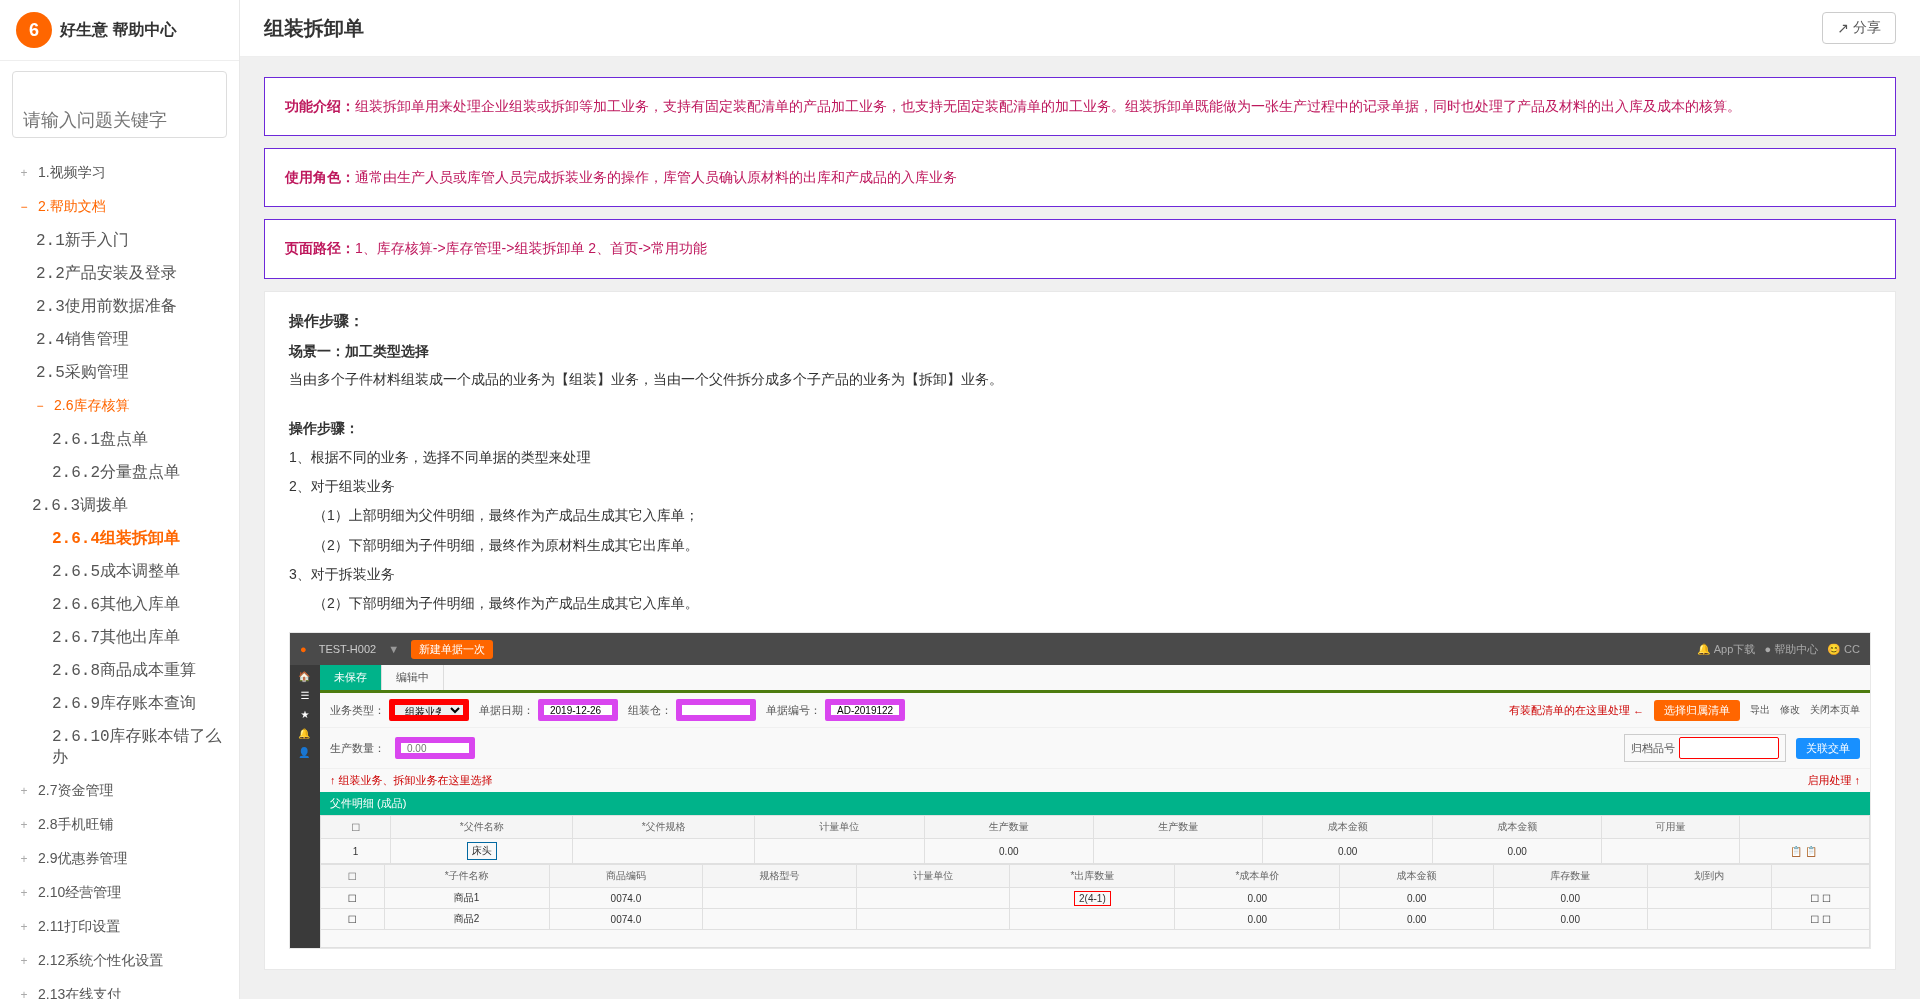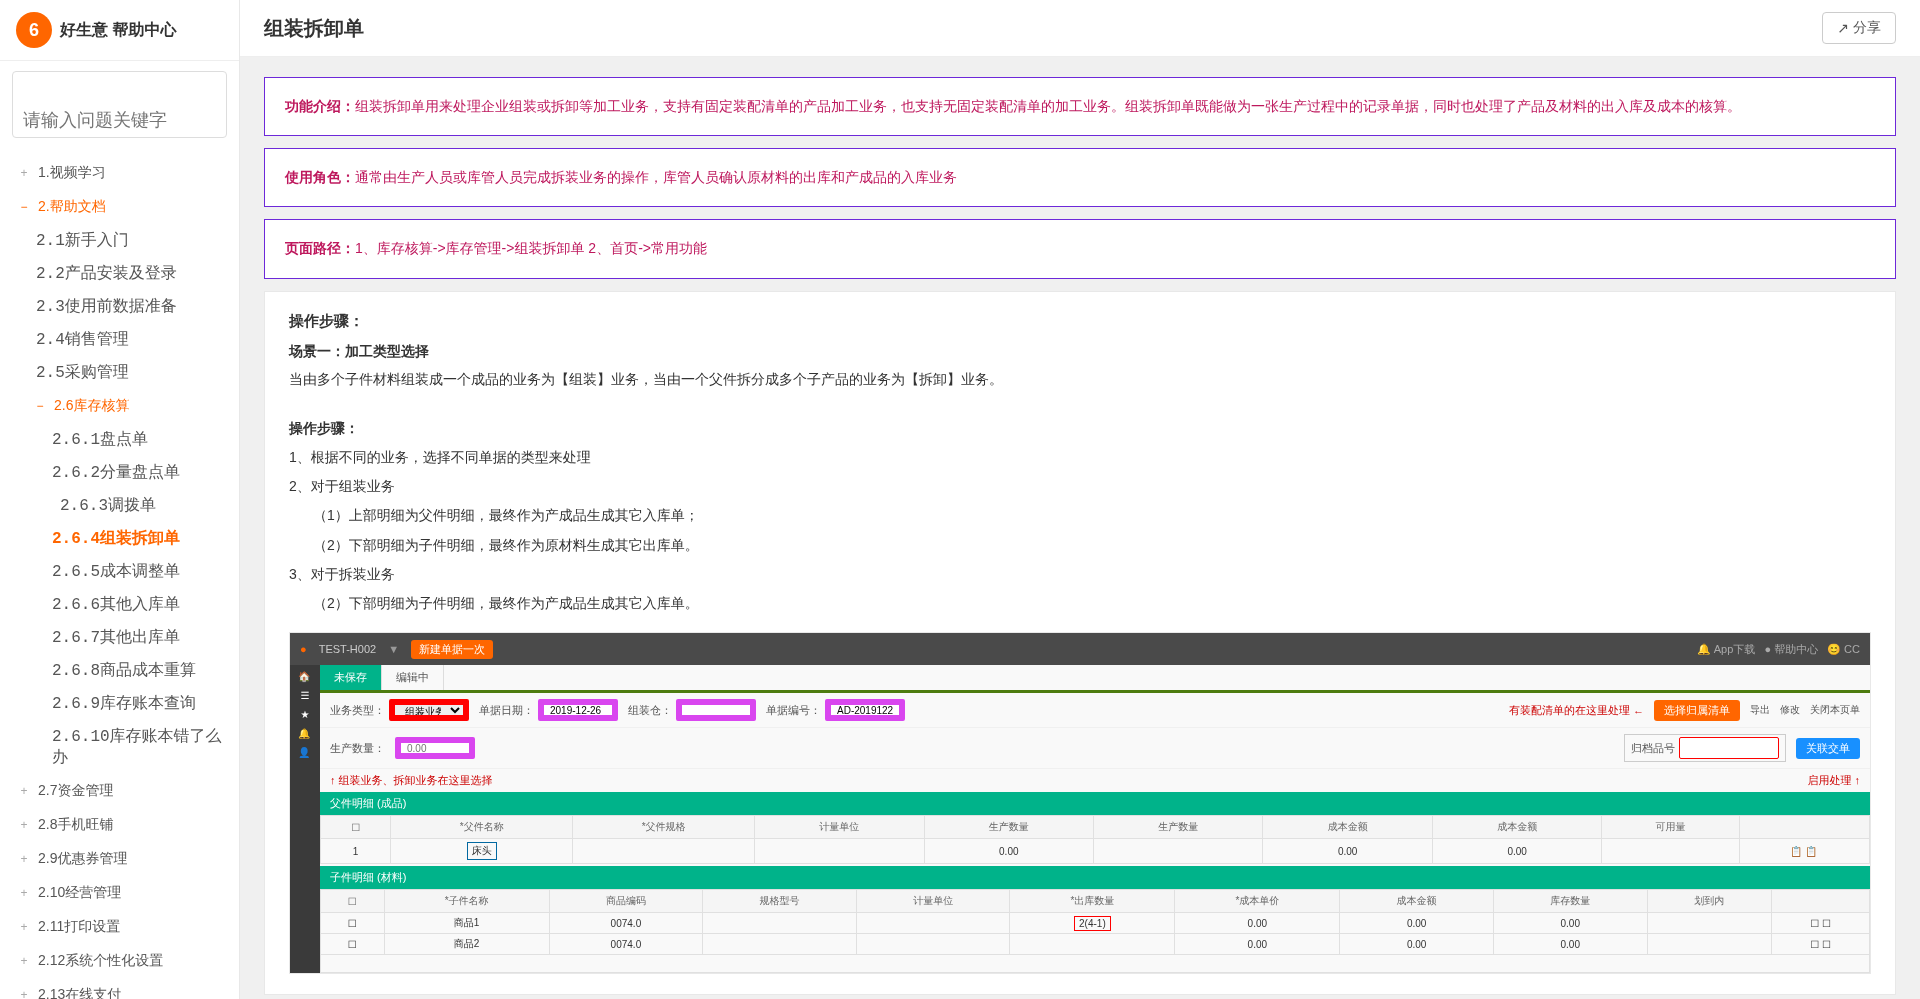--- a/index.html
+++ b/index.html
@@ -375,21 +375,21 @@
       <span class="icon nav-minus">−</span>
       <span>2.6库存核算</span>
     </div>
 
     <div class="nav-subitem" style="padding-left:52px;">
       <span>2.6.1盘点单</span>
     </div>
     <div class="nav-subitem" style="padding-left:52px;">
       <span>2.6.2分量盘点单</span>
     </div>
-    <div class="nav-subitem" style="padding-left:52px;margin-left:8px;">
+    <div class="nav-subitem" style="padding-left:32px;">
       <span>2.6.3调拨单</span>
     </div>
     <div class="nav-subitem active" style="padding-left:52px;">
       <span>2.6.4组装拆卸单</span>
     </div>
     <div class="nav-subitem" style="padding-left:52px;">
       <span>2.6.5成本调整单</span>
     </div>
     <div class="nav-subitem" style="padding-left:52px;">
       <span>2.6.6其他入库单</span>
@@ -581,21 +581,20 @@
                   <td>0.00</td>
                   <td></td>
                   <td>0.00</td>
                   <td>0.00</td>
                   <td></td>
                   <td>📋 📋</td>
                 </tr>
               </tbody>
             </table>
 
-            <div class="app-section-header" style="margin-top:2px;">子件明细 (材料)</div>
 
             <table class="app-table">
               <thead>
                 <tr>
                   <th>☐</th>
                   <th>*子件名称</th>
                   <th>商品编码</th>
                   <th>规格型号</th>
                   <th>计量单位</th>
                   <th>*出库数量</th>

